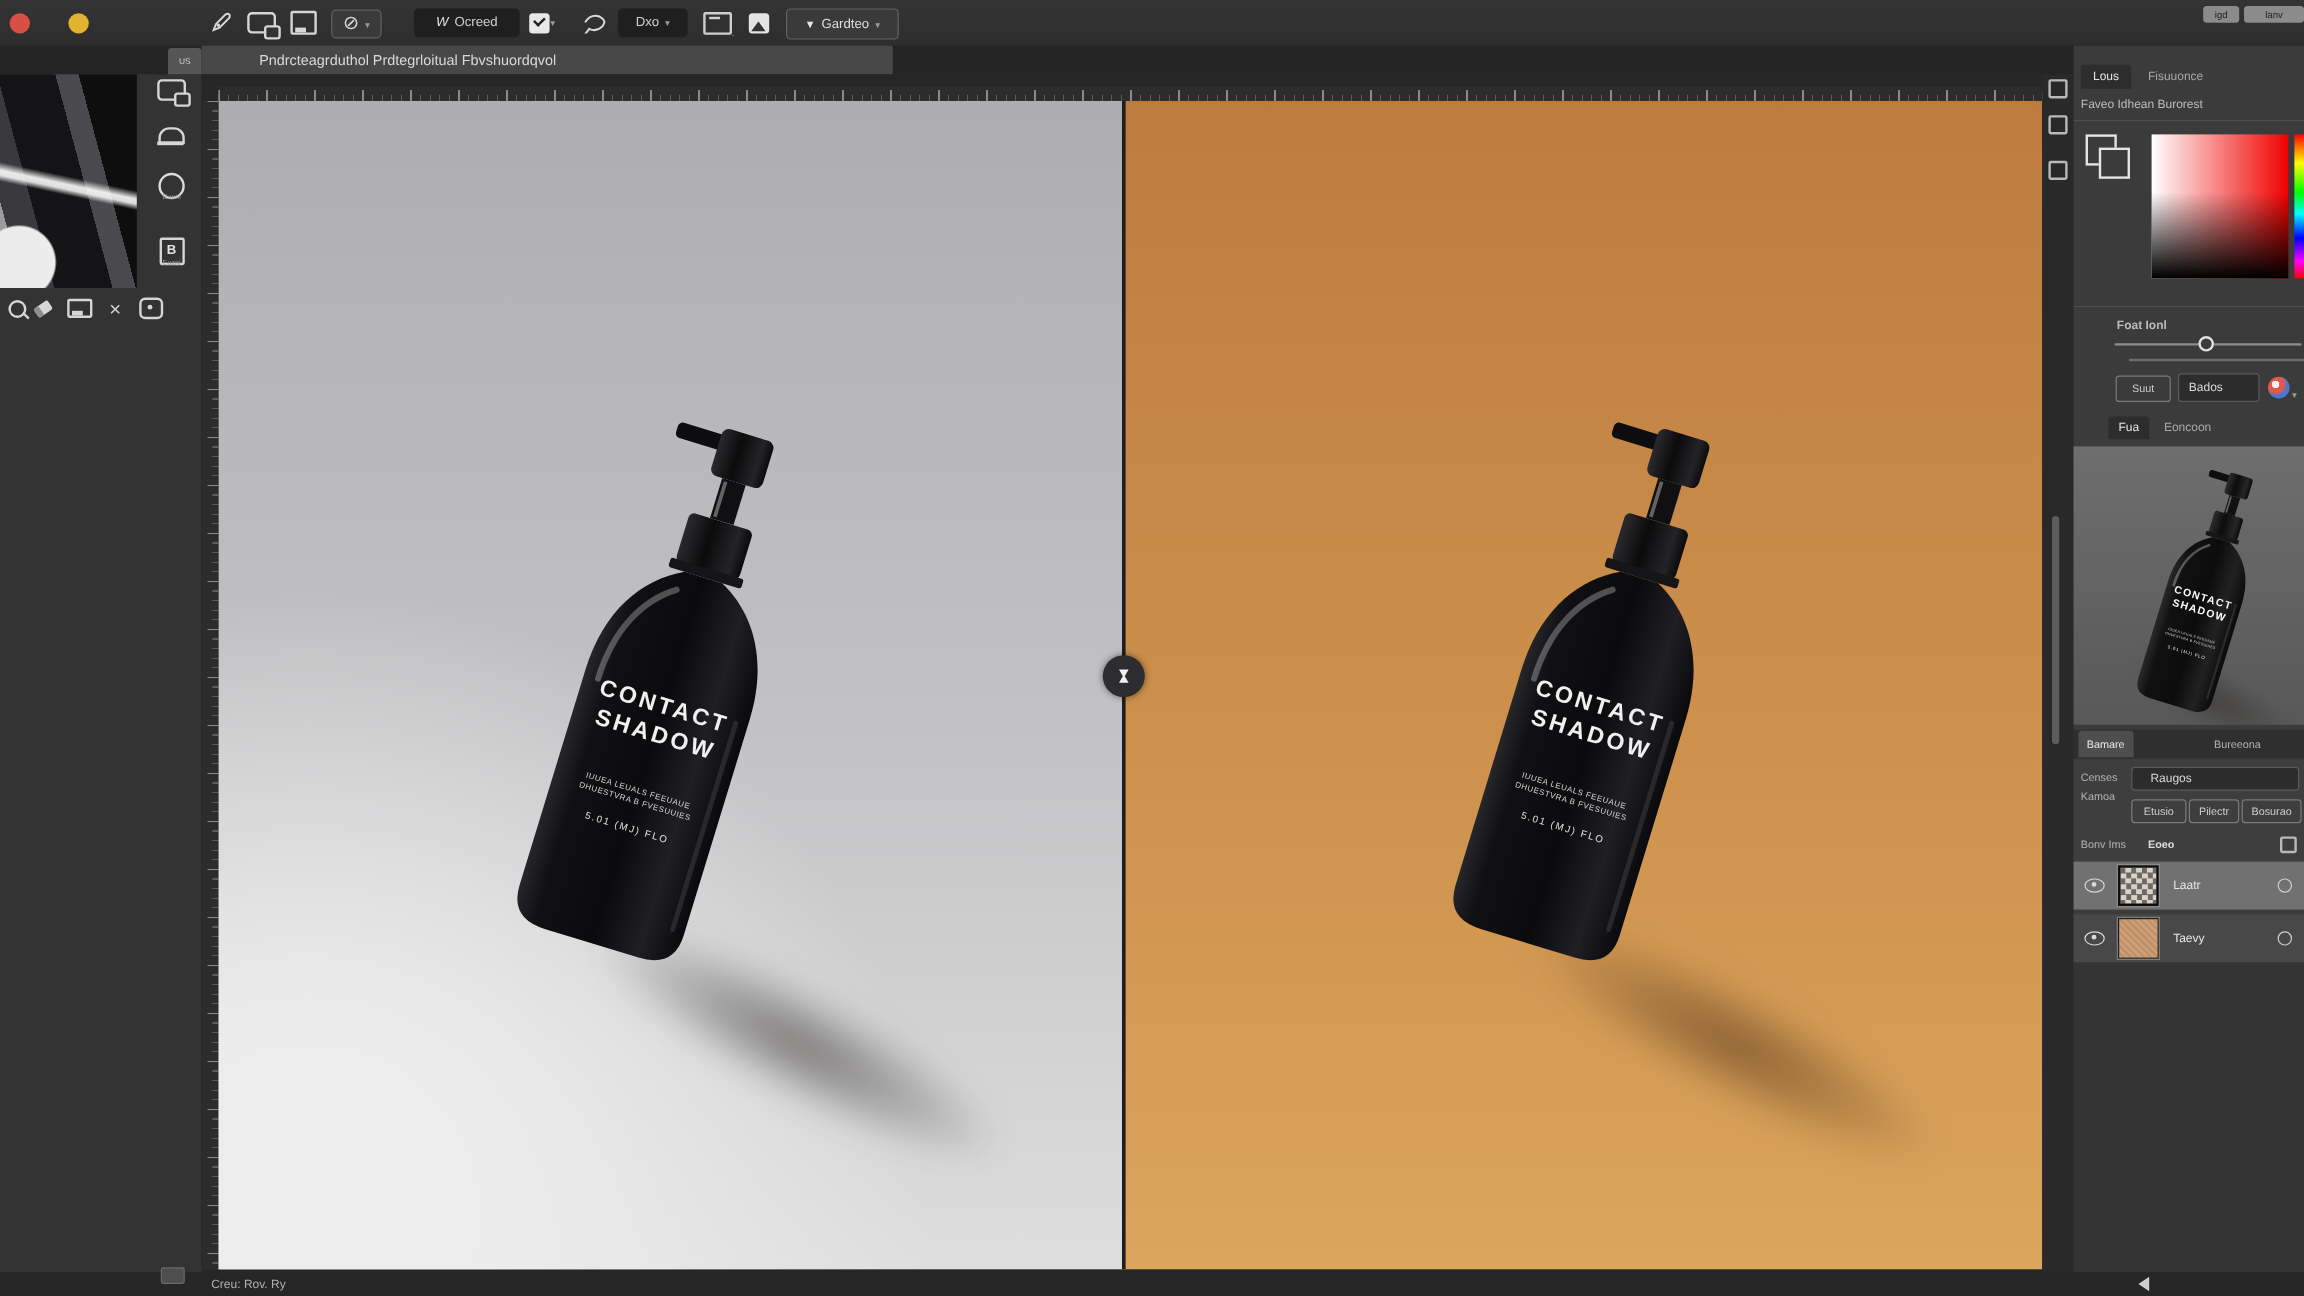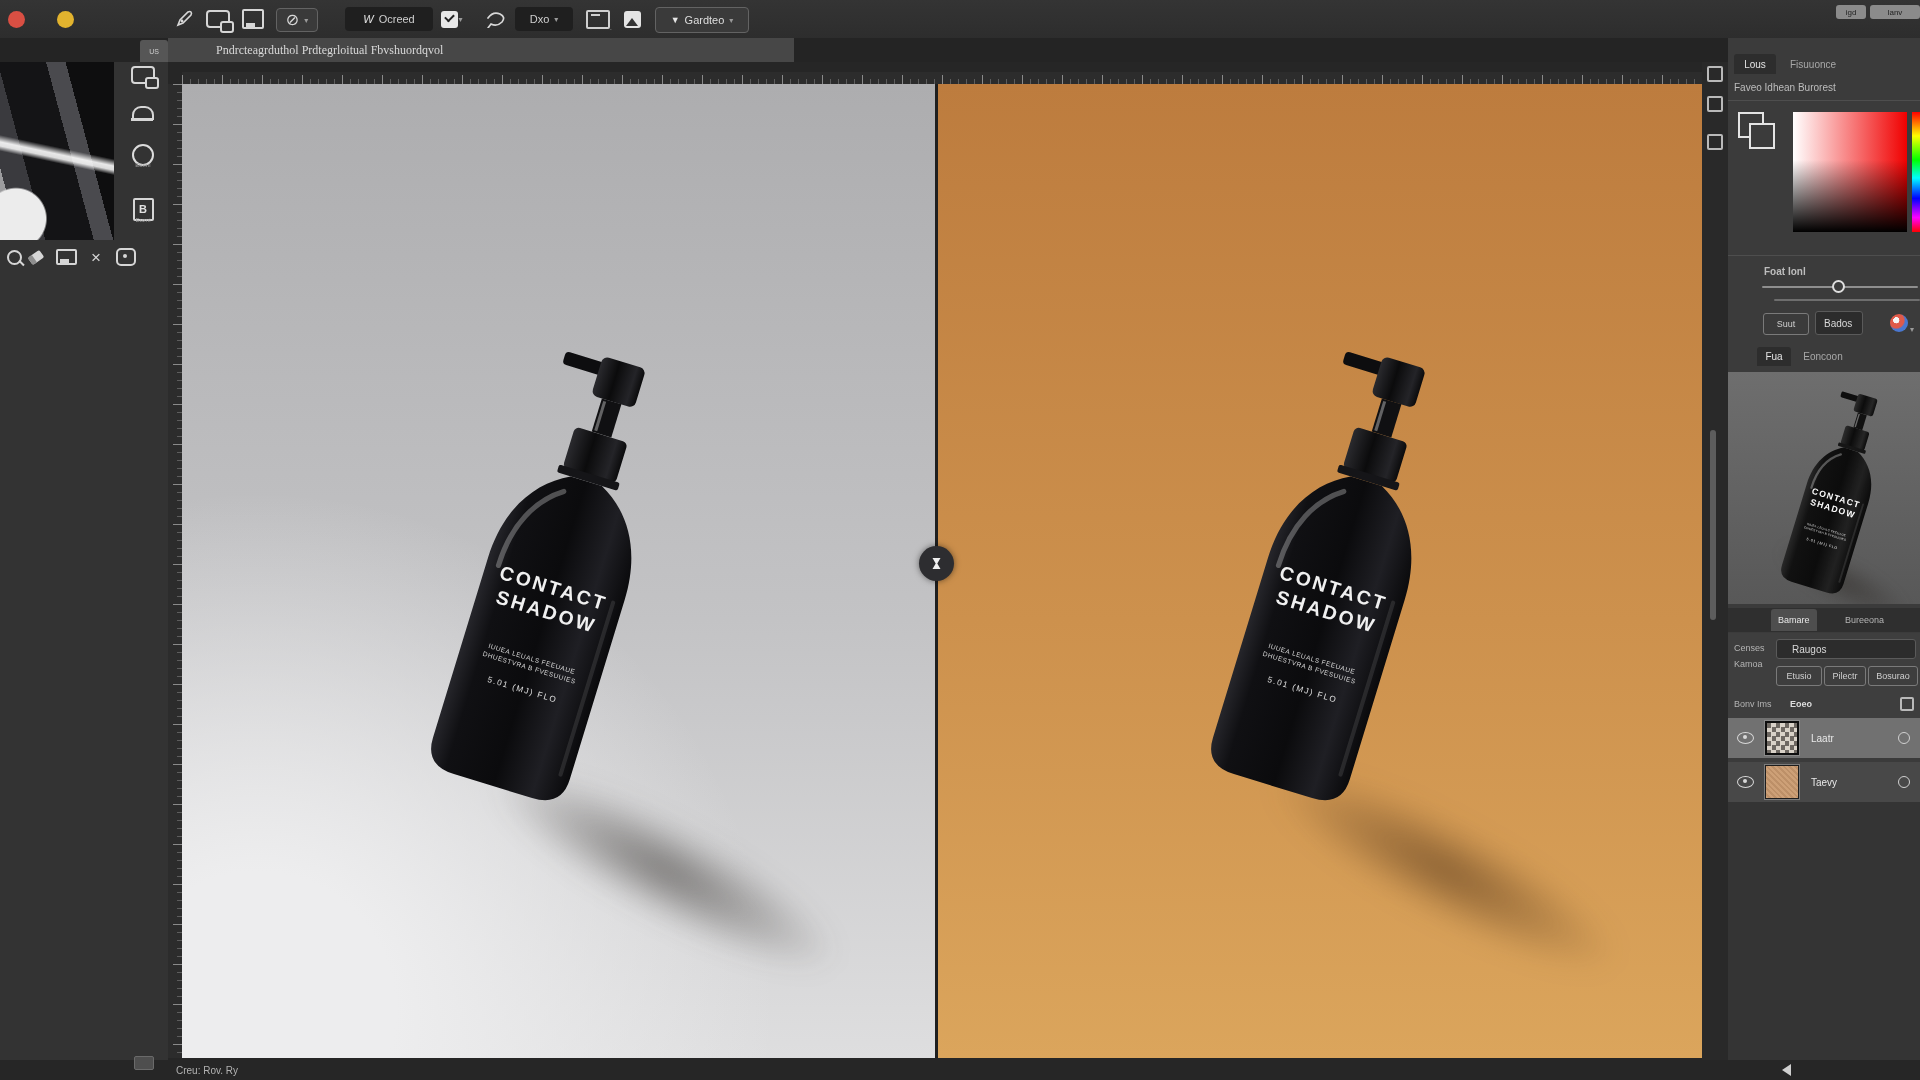--- a/index.html
+++ b/index.html
@@ -25,22 +25,22 @@
   .img-ic:after{content:"";position:absolute;left:2px;bottom:2px;border-left:6px solid transparent;
        border-right:6px solid transparent;border-bottom:8px solid #333;}
   .export-ic{width:20px;height:15px;border:2px solid #cfcfcf;border-radius:2px;position:relative;}
   .export-ic:after{content:"";position:absolute;left:3px;top:2px;width:9px;height:2px;background:#cfcfcf;}
   .topright-btn{top:5px;height:14px;background:#8b8b8b;border-radius:3px;color:#222;
        font-size:8px;display:flex;align-items:center;justify-content:center;padding:0 4px;}
   
   .tabbar{left:0;top:38px;width:1920px;height:24px;background:#242424;}
   .minitab{left:140px;top:40px;width:28px;height:22px;background:#565656;border-radius:3px 3px 0 0;
        color:#cfcfcf;font-size:7px;display:flex;align-items:center;justify-content:center;}
-  .filetab{left:168px;top:38px;width:626px;height:24px;background:#474747;color:#d9d9d9;
-       font-size:12px;display:flex;align-items:center;padding-left:48px;box-sizing:border-box;font-family:Liberation Serif, serif;}
+  .filetab{left:168px;top:38px;width:576px;height:24px;background:#474747;color:#d9d9d9;
+       font-size:12px;display:flex;align-items:center;padding-left:48px;box-sizing:border-box;}
   
   .left-panel{left:0;top:62px;width:168px;height:998px;background:#333333;}
   .navthumb{left:0;top:62px;width:114px;height:178px;
      background:
        linear-gradient(12deg, transparent 44%, rgba(255,255,255,.85) 46.5%, rgba(255,255,255,.9) 48.5%, transparent 52%),
        radial-gradient(circle at 14% 88%, #ececec 0 16%, rgba(236,236,236,0) 17%),
        linear-gradient(75deg,#9c9c9e 0 12%,#3a3a3e 12% 28%,#141416 28% 58%,#4a4a4e 58% 70%,#0e0e0f 70%);}
   .colicon{left:118px;width:50px;height:34px;display:flex;align-items:center;justify-content:center;}
   .caption{left:118px;width:50px;text-align:center;font-size:6px;color:#9a9a9a;}
   .bubble{width:20px;height:14px;border:2px solid #d6d6d6;border-radius:4px;position:relative;}
@@ -108,21 +108,21 @@
   .knob{width:13px;height:13px;border-radius:50%;border:2px solid #dedede;background:#3b3b3b;box-sizing:border-box;}
   .small-btn{border:1px solid #7a7a7a;border-radius:3px;color:#cfcfcf;font-size:9px;
      display:flex;align-items:center;justify-content:center;}
   .field{background:#2c2c2c;border:1px solid #5a5a5a;border-radius:3px;color:#d8d8d8;font-size:10px;
      display:flex;align-items:center;padding-left:8px;box-sizing:border-box;}
   .sphere{width:18px;height:18px;border-radius:50%;
      background:radial-gradient(circle at 35% 35%, #f5f5f5 0 18%, #e05a4a 20% 45%, #4a77d0 55% 75%, #3a9a55 80%);}
   .preview{left:1728px;top:372px;width:192px;height:232px;overflow:hidden;
      background:linear-gradient(180deg,#6e6e6e,#585858);}
   .ptab{height:22px;font-size:9px;display:flex;align-items:center;justify-content:center;color:#b4b4b4;padding:0 7px;}
-  .ptab.active{background:#4e4e4e;color:#e8e8e8;border-radius:3px 3px 0 0;margin-left:39px;}
+  .ptab.active{background:#4e4e4e;color:#e8e8e8;border-radius:3px 3px 0 0;}
   .rp-row-label{font-size:9px;color:#b4b4b4;}
   .layer-row{left:1728px;width:192px;height:40px;display:flex;align-items:center;}
   .eye{width:15px;height:10px;border:1.5px solid #d8d8d8;border-radius:50%;position:relative;flex:none;}
   .eye:after{content:"";position:absolute;left:4.5px;top:2px;width:4px;height:4px;border-radius:50%;background:#d8d8d8;}
   .thumb1{width:34px;height:34px;border:2px solid #0e0e0e;outline:1px solid #8a8a8a;box-sizing:border-box;
      background:repeating-conic-gradient(#d9d2c8 0 25%,#6e6862 0 50%) 0 0/9px 9px;flex:none;}
   .thumb2{width:34px;height:34px;border:1px solid #1d1d1d;outline:1px solid #7c7c7c;box-sizing:border-box;
      background:repeating-linear-gradient(45deg,#cda077 0 2px,#bd9068 2px 4px),#c79c72;flex:none;}
   .layer-name{font-size:10px;color:#e8e8e8;margin-left:12px;flex:1;}
   .circ-ic{width:10px;height:10px;border:1.5px solid #d0d0d0;border-radius:50%;flex:none;margin-right:10px;}
@@ -313,21 +313,21 @@
   <div class="abs sat-square" style="left:1793px;top:112px;"></div>
   <div class="abs hue-strip" style="left:1912px;top:112px;"></div>
   <div class="abs hline" style="left:1728px;top:255px;width:192px;"></div>
 
   <div class="abs rp-sub" style="left:1764px;top:266px;font-weight:bold;">Foat Ionl</div>
   <div class="abs track" style="left:1762px;top:286px;width:156px;"></div>
   <div class="abs knob" style="left:1832px;top:280px;"></div>
   <div class="abs track" style="left:1774px;top:299px;width:146px;background:#6e6e6e;"></div>
 
   <div class="abs small-btn" style="left:1763px;top:313px;width:44px;height:20px;">Suut</div>
-  <div class="abs field" style="left:1815px;top:311px;width:48px;height:24px;">Bados</div>
+  <div class="abs field" style="left:1815px;top:311px;width:68px;height:24px;">Bados</div>
   <div class="abs" style="left:1890px;top:314px;">
     <span class="sphere" style="display:block;"></span>
     <span class="mini-caret" style="position:absolute;right:-6px;bottom:-2px;">▾</span>
   </div>
 
   <div class="abs rp-tab active" style="left:1757px;top:347px;width:34px;height:19px;">Fua</div>
   <div class="abs rp-tab idle" style="left:1794px;top:347px;width:58px;height:19px;">Eoncoon</div>
 
   <div class="abs preview">
     <div class="abs shadow-blob shadow-gray" style="left:40px;top:190px;width:150px;height:40px;filter:blur(8px);"></div>

